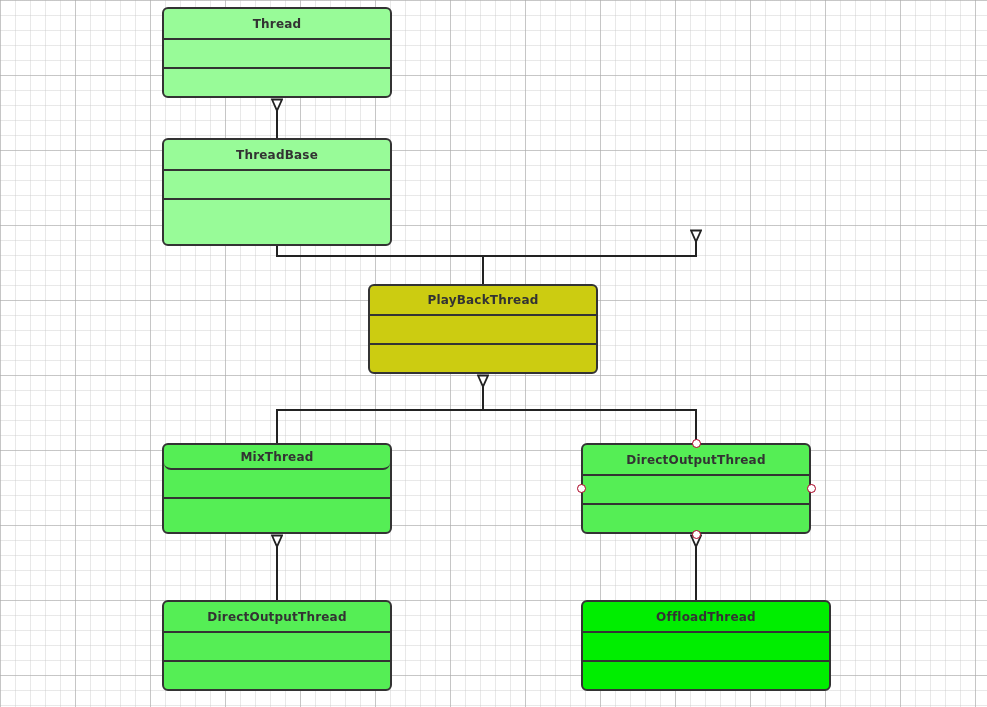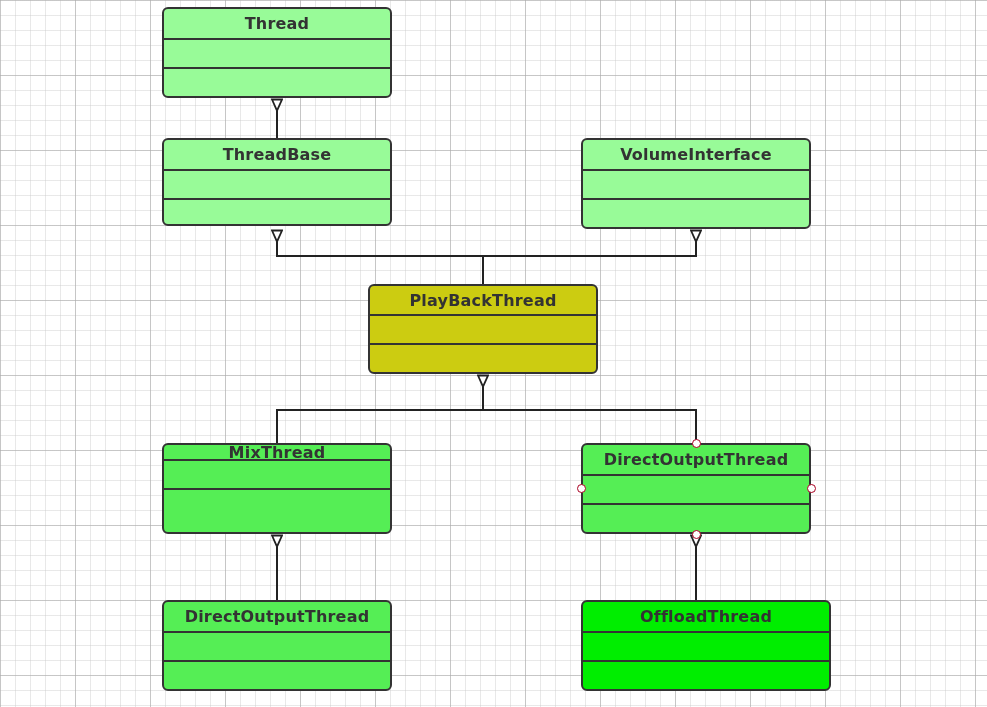--- a/index.html
+++ b/index.html
@@ -53,21 +53,21 @@
     display: flex;
     align-items: center;
     justify-content: center;
     border-bottom: 2px solid #333333;
   }
   .uml-row.attrs {
     border-bottom: 2px solid #333333;
   }
   .uml-title-text {
     font-family: "DejaVu Sans", sans-serif;
-    font-size: 16px;
+    font-size: 12px;
     font-weight: bold;
     color: #333333;
     letter-spacing: 0.2px;
     white-space: nowrap;
   }
   .handle {
     position: absolute;
     width: 9px;
     height: 9px;
     margin-left: -4.5px;
@@ -118,46 +118,39 @@
   </svg>
 
   <div class="uml-class" style="left:162px; top:7px; width:230px; height:91px; background:#98fb98;">
     <div class="uml-row title" style="height:31px;">
       <span class="uml-title-text">Thread</span>
     </div>
     <div class="uml-row attrs" style="height:29px;"></div>
     <div class="uml-row ops" style="height:27px;"></div>
   </div>
 
-  <div class="uml-class" style="left:162px; top:138px; width:230px; height:88px; background:#98fb98;">
+  <div class="uml-class" style="left:162px; top:138px; width:230px; height:108px; background:#98fb98;">
     <div class="uml-row title" style="height:31px;">
       <span class="uml-title-text">ThreadBase</span>
     </div>
     <div class="uml-row attrs" style="height:29px;"></div>
     <div class="uml-row ops" style="height:27px;"></div>
   </div>
 
-  <div class="uml-class" style="left:581px; top:138px; width:230px; height:91px; background:#98fb98;">
-    <div class="uml-row title" style="height:31px;">
-      <span class="uml-title-text">VolumeInterface</span>
-    </div>
-    <div class="uml-row attrs" style="height:29px;"></div>
-    <div class="uml-row ops" style="height:27px;"></div>
-  </div>
 
   <div class="uml-class" style="left:368px; top:284px; width:230px; height:90px; background:#cccc11;">
     <div class="uml-row title" style="height:30px;">
       <span class="uml-title-text">PlayBackThread</span>
     </div>
     <div class="uml-row attrs" style="height:29px;"></div>
     <div class="uml-row ops" style="height:27px;"></div>
   </div>
 
   <div class="uml-class" style="left:162px; top:443px; width:230px; height:91px; background:#55ee55;">
-    <div class="uml-row title" style="height:16px;">
+    <div class="uml-row title" style="height:25px;border-radius:7px;">
       <span class="uml-title-text">MixThread</span>
     </div>
     <div class="uml-row attrs" style="height:29px;"></div>
     <div class="uml-row ops" style="height:27px;"></div>
   </div>
 
   <div class="uml-class" style="left:581px; top:443px; width:230px; height:91px; background:#55ee55;">
     <div class="uml-row title" style="height:31px;">
       <span class="uml-title-text">DirectOutputThread</span>
     </div>

